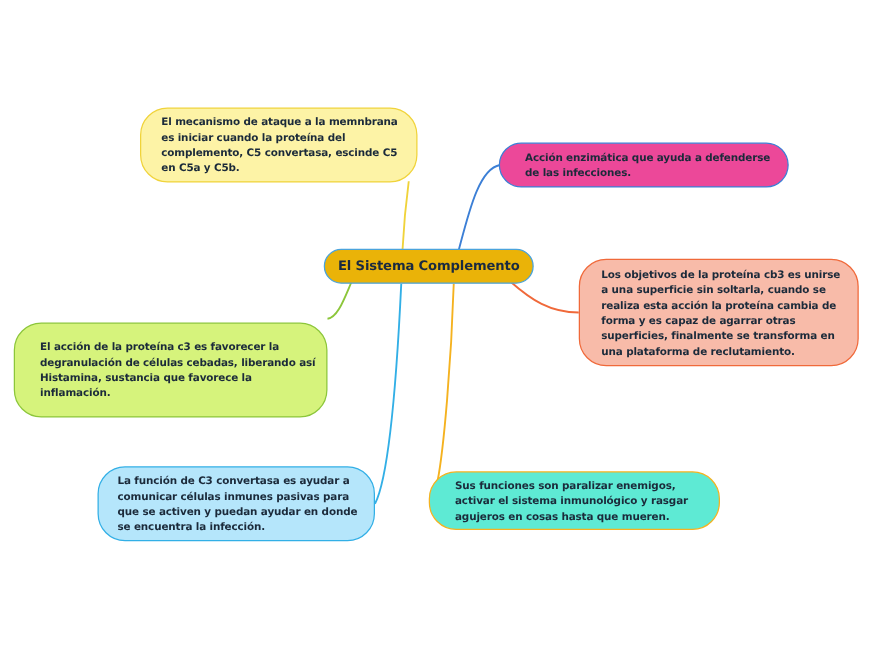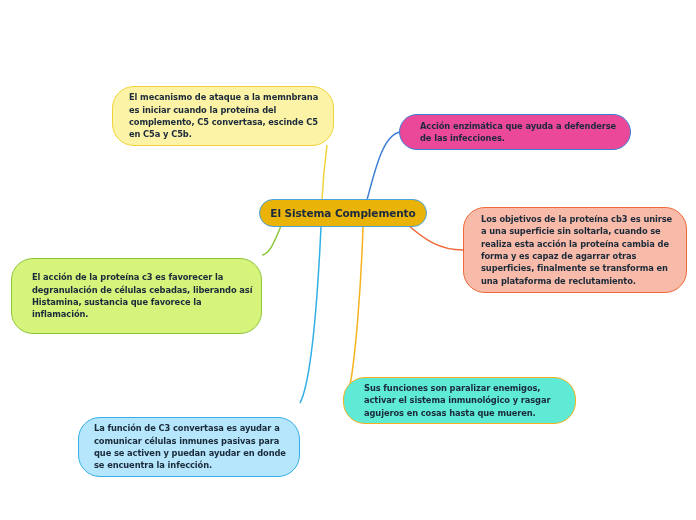--- a/index.html
+++ b/index.html
@@ -82,21 +82,20 @@
       border-color: #8cc63a;
       padding: 0 8px 0 20px;
       margin-top: 33px;
     }
     .n-cyan {
       left: 78px; top: 373px;
       width: 222px; height: 60px;
       background: #b5e6fb;
       border-color: #32afe6;
       padding: 0 8px 0 15px;
-      margin-top: 44px;
     }
     .n-gold {
       left: 343px; top: 377px;
       width: 233px; height: 47px;
       background: #5eead4;
       border-color: #f5b21f;
       padding: 0 8px 0 20px;
     }
   </style>
 </head>

